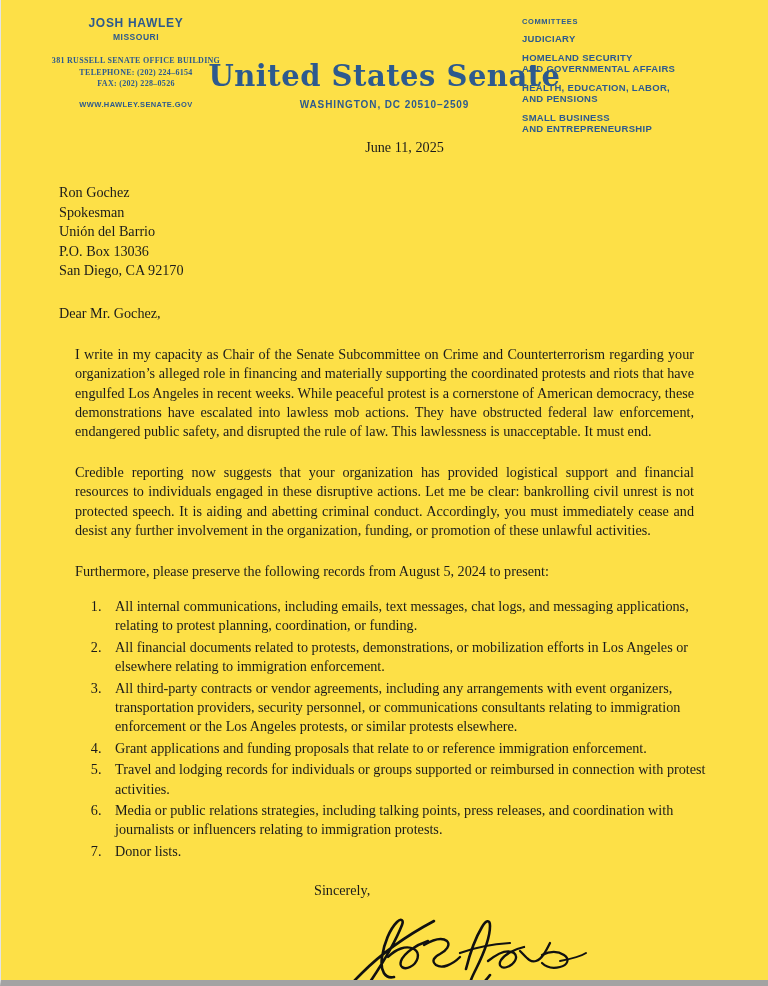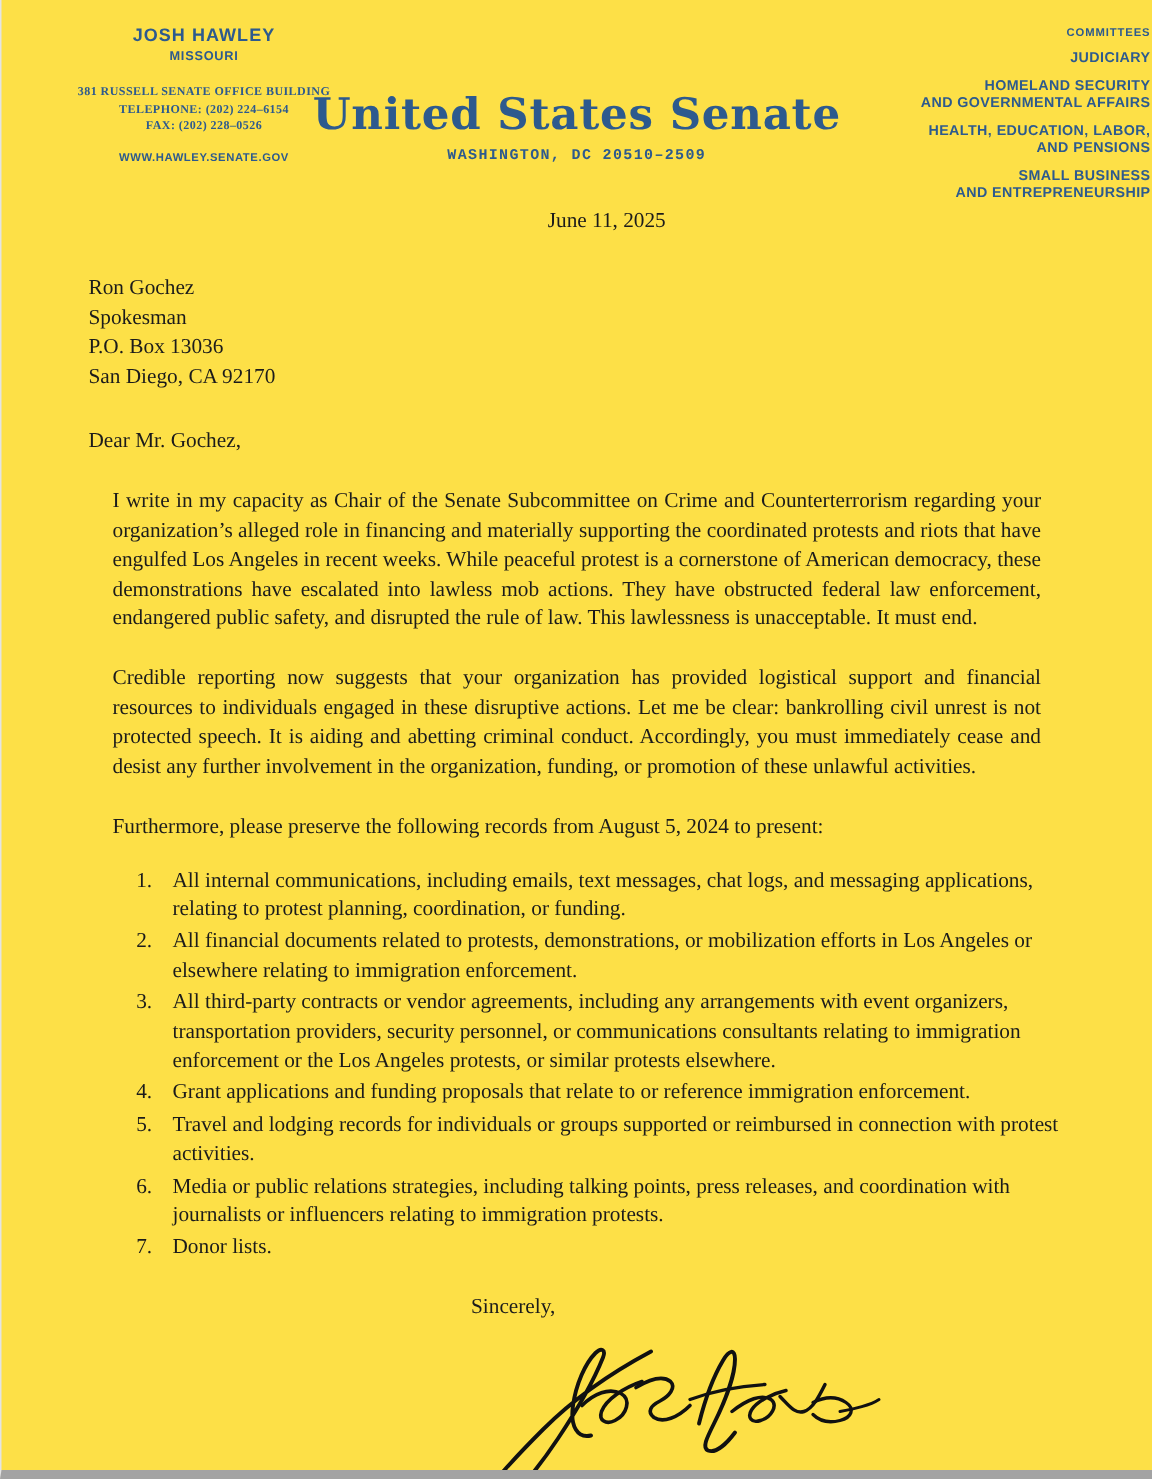--- a/index.html
+++ b/index.html
@@ -73,31 +73,31 @@
   }
   .lh-senate {
     font-family: "DejaVu Serif", "Liberation Serif", serif;
     font-size: 29px;
     font-weight: bold;
     letter-spacing: 0.5px;
     line-height: 32px;
     font-style: normal;
   }
   .lh-city {
-    font-family: Liberation Mono, monospace;
+    font-family: Liberation Sans, sans-serif;
     font-size: 10px;
     font-weight: bold;
     letter-spacing: 0.9px;
     margin-top: 7px;
   }
   .lh-right {
     position: absolute;
-    right: 1px; top: 16px;
+    right: 16px; top: 16px;
     width: 230px;
-    text-align: right;
+    text-align: left;
     color: #2d5a8e;
     font-family: "Liberation Sans", "DejaVu Sans", sans-serif;
   }
   .lh-comm-title {
     font-size: 7.5px;
     font-weight: bold;
     letter-spacing: 0.6px;
     line-height: 12px;
   }
   .lh-comm {
@@ -201,20 +201,21 @@
     </div>
   </div>
 
   <div class="content">
 
     <div class="date-line">June 11, 2025</div>
 
     <div class="addressee">
       <div>Ron Gochez</div>
       <div>Spokesman</div>
+      <div>Unión del Barrio</div>
       <div>P.O. Box 13036</div>
       <div>San Diego, CA 92170</div>
     </div>
 
     <div class="salutation">Dear Mr. Gochez,</div>
 
     <p class="para">I write in my capacity as Chair of the Senate Subcommittee on Crime and Counterterrorism regarding your organization’s alleged role in financing and materially supporting the coordinated protests and riots that have engulfed Los Angeles in recent weeks. While peaceful protest is a cornerstone of American democracy, these demonstrations have escalated into lawless mob actions. They have obstructed federal law enforcement, endangered public safety, and disrupted the rule of law. This lawlessness is unacceptable. It must end.</p>
     <p class="para">Credible reporting now suggests that your organization has provided logistical support and financial resources to individuals engaged in these disruptive actions. Let me be clear: bankrolling civil unrest is not protected speech. It is aiding and abetting criminal conduct. Accordingly, you must immediately cease and desist any further involvement in the organization, funding, or promotion of these unlawful activities.</p>
     <p class="para left">Furthermore, please preserve the following records from August 5, 2024 to present:</p>
 

